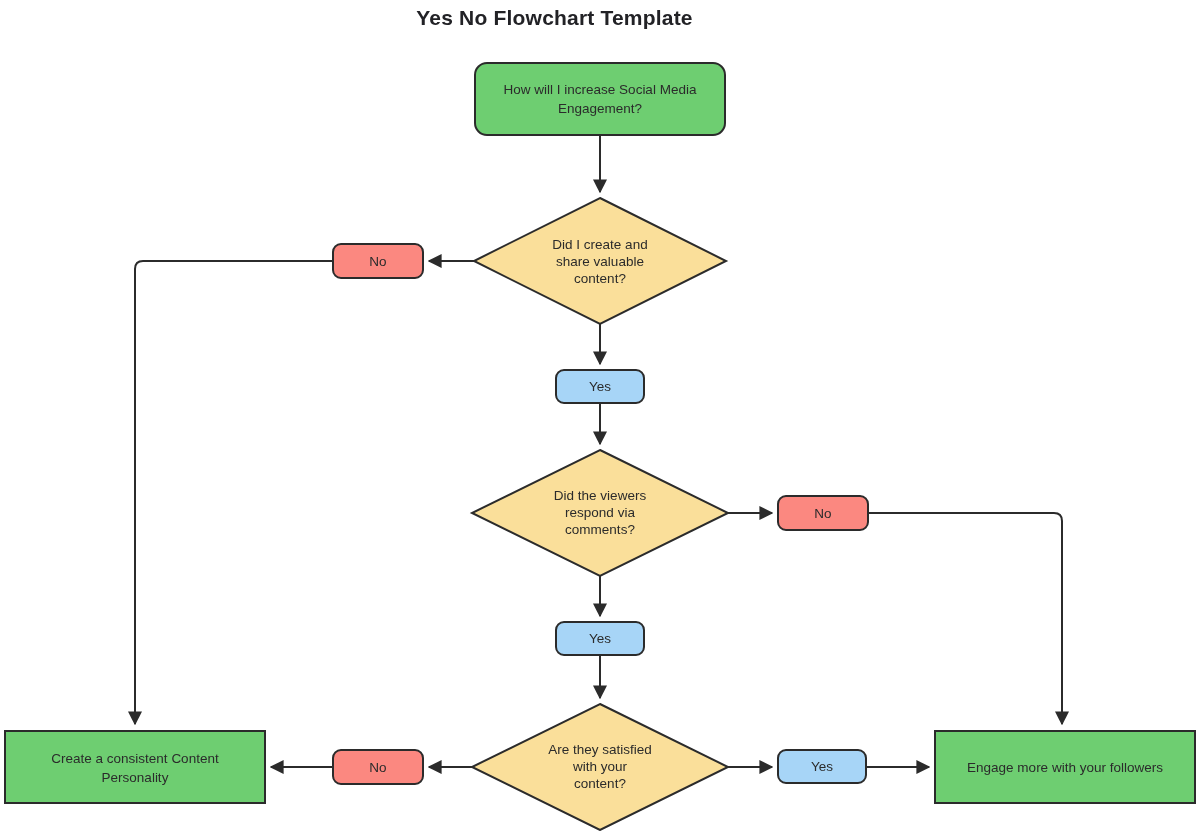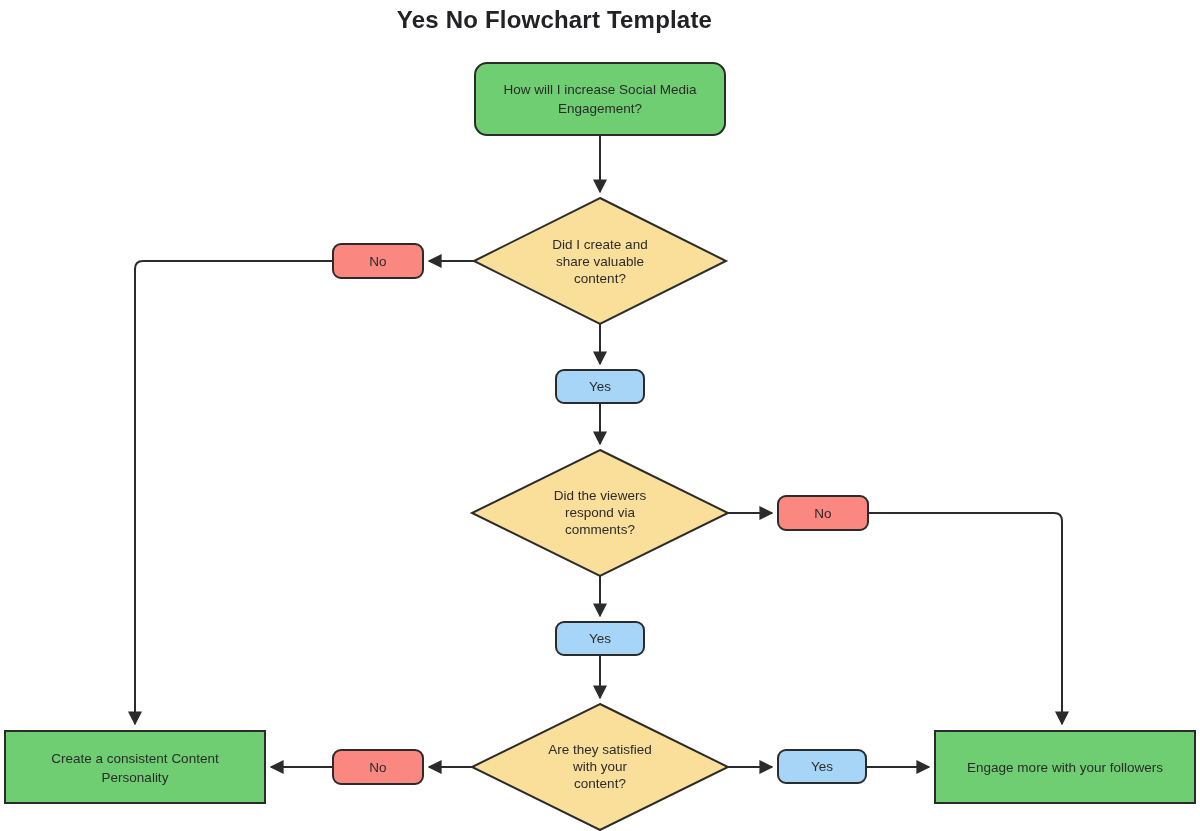--- a/index.html
+++ b/index.html
@@ -14,21 +14,21 @@
     color: #232323;
     overflow: hidden;
     position: relative;
   }
   #chart-title {
     position: absolute;
     top: 6px;
     left: 0;
     width: 1109px;
     text-align: center;
-    font-size: 24px;
+    font-size: 21px;
     font-weight: bold;
     color: #222226;
     letter-spacing: 0.2px;
   }
   #flow-canvas {
     position: absolute;
     top: 0;
     left: 0;
     width: 1200px;
     height: 831px;

